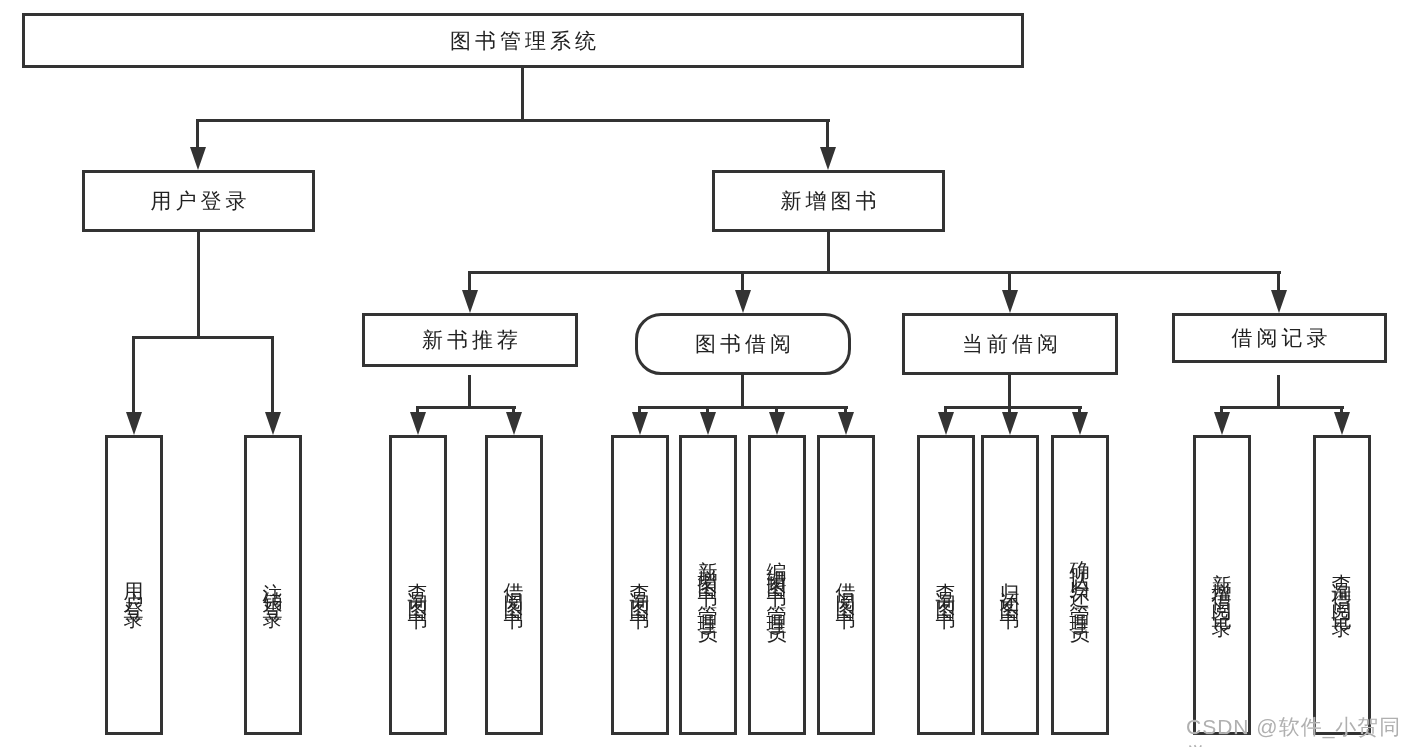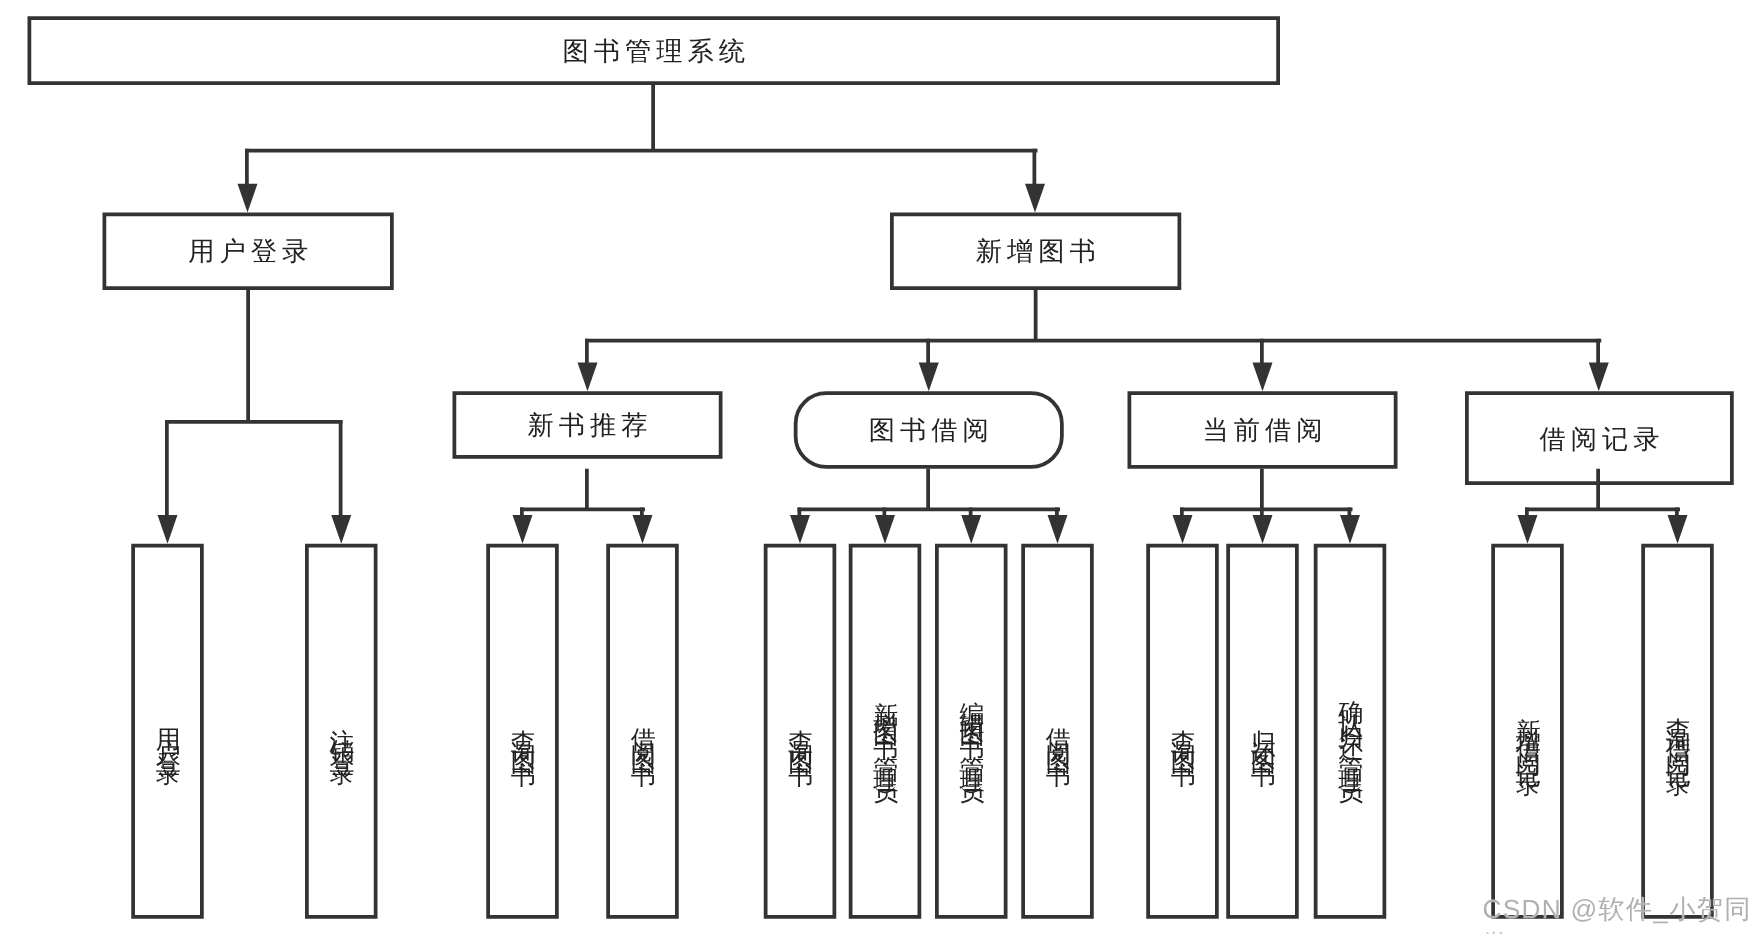--- a/index.html
+++ b/index.html
@@ -89,21 +89,21 @@
   <div class="vline" style="left:741px; top:271px; height:22px;"></div>
   <div class="ahead" style="left:735px; top:290px;"></div>
   <div class="vline" style="left:1008px; top:271px; height:22px;"></div>
   <div class="ahead" style="left:1002px; top:290px;"></div>
   <div class="vline" style="left:1277px; top:271px; height:22px;"></div>
   <div class="ahead" style="left:1271px; top:290px;"></div>
 
   <div class="box" style="left:362px; top:313px; width:216px; height:54px;">新书推荐</div>
   <div class="box" style="left:635px; top:313px; width:216px; height:62px;border-radius:26px;">图书借阅</div>
   <div class="box" style="left:902px; top:313px; width:216px; height:62px;">当前借阅</div>
-  <div class="box" style="left:1172px; top:313px; width:215px; height:75px;">借阅记录</div>
+  <div class="box" style="left:1172px; top:313px; width:215px; height:50px;">借阅记录</div>
 
   <div class="vline" style="left:468px; top:375px; height:33px;"></div>
   <div class="vline" style="left:741px; top:375px; height:33px;"></div>
   <div class="vline" style="left:1008px; top:375px; height:33px;"></div>
   <div class="vline" style="left:1277px; top:375px; height:33px;"></div>
 
   <div class="hline" style="left:416px; top:406px; width:100px;"></div>
   <div class="hline" style="left:638px; top:406px; width:210px;"></div>
   <div class="hline" style="left:944px; top:406px; width:138px;"></div>
   <div class="hline" style="left:1220px; top:406px; width:124px;"></div>

